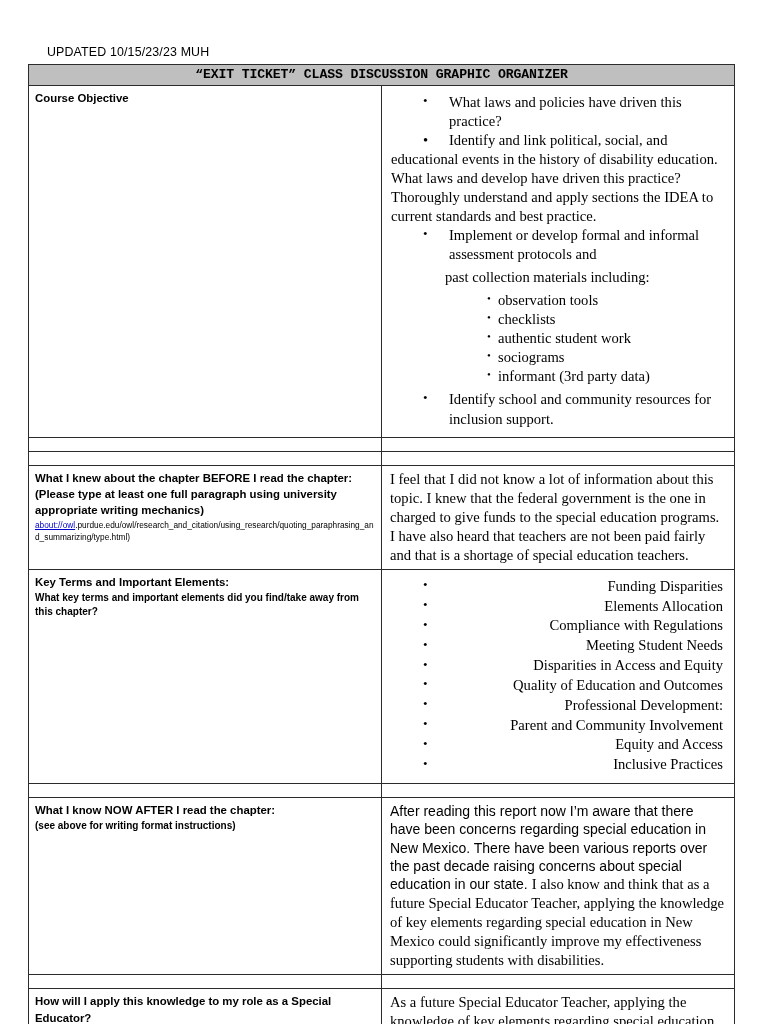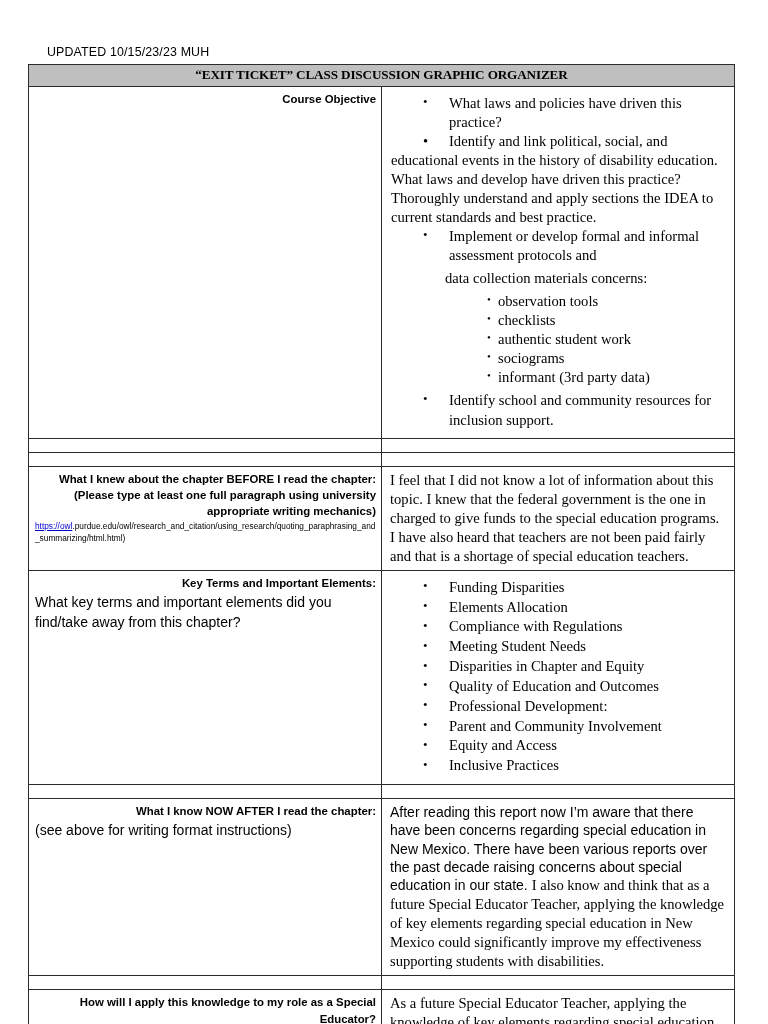--- a/index.html
+++ b/index.html
@@ -47,44 +47,43 @@
 
   table.organizer td {
     border: 1.1px solid #2b2b2b;
     vertical-align: top;
     padding: 0;
   }
 
   .title-band {
     background: #bfbfbf;
     text-align: center;
-    font-family: Liberation Serif, serif;
+    font-family: Liberation Mono, monospace;
     font-weight: bold;
     font-size: 13.2px;
     letter-spacing: -0.15px;
     padding: 2px 0 3px 0 !important;
     color: #000000;
   }
 
   
   .label-cell {
     width: 124px;
     padding: 4px 5px 4px 6px !important;
     font-family: "Liberation Sans", sans-serif;
   }
   .lbl-main {
     font-weight: bold;
     font-size: 11.4px;
     line-height: 1.42;
     color: #000000;
-    text-align: right;
   }
   .lbl-sub {
-    font-weight: normal;
-    font-size: 14px;
+    font-weight: bold;
+    font-size: 10px;
     line-height: 1.45;
     color: #000000;
     margin-top: 1px;
   }
   .lbl-url {
     font-weight: normal;
     font-size: 8.3px;
     line-height: 1.42;
     color: #000000;
     word-break: break-all;
@@ -159,21 +158,21 @@
     line-height: 1.305;
   }
   ul.subbul > li::before {
     content: "\2022";
     position: absolute;
     left: 0;
     top: -0.5px;
     font-size: 11px;
   }
 
-  ul.tight > li { line-height: 1.36; }
+  ul.tight > li { line-height: 1.36; text-align: right; }
 
   .spacer-row td { height: 14px; }
 
   .cell-pad-top { padding-top: 4px !important; margin-top: 16px; }
 </style>
 </head>
 <body>
 
 <div class="page">
 
@@ -189,21 +188,21 @@
     <tr>
       <td class="label-cell">
         <div class="lbl-main">Course Objective</div>
       </td>
       <td class="content-cell">
         <ul class="bul">
           <li>What laws and policies have driven this practice?</li>
           <li class="flowtext"><span class="b-mark">•</span><span>Identify and link political, social, and educational events in the history of disability education. What laws and develop have driven this practice? Thoroughly understand and apply sections the IDEA to current standards and best practice.</span></li>
           <li>Implement or develop formal and informal assessment protocols and</li>
         </ul>
-        <div class="cont-indent">data collection materials concerns:</div>
+        <div class="cont-indent">past collection materials including:</div>
         <ul class="subbul">
           <li>observation tools</li>
           <li>checklists</li>
           <li>authentic student work</li>
           <li>sociograms</li>
           <li>informant (3rd party data)</li>
         </ul>
         <ul class="bul">
           <li>Identify school and community resources for inclusion support.</li>
         </ul>
@@ -217,39 +216,39 @@
 
 
     <tr class="spacer-row">
       <td></td>
       <td></td>
     </tr>
 
     <tr>
       <td class="label-cell">
         <div class="lbl-main">What I knew about the chapter BEFORE I read the chapter: (Please type at least one full paragraph using university appropriate writing mechanics)</div>
-        <div class="lbl-url"><span class="link">https://owl</span><span>.purdue.edu/owl/research_and_citation/using_research/quoting_paraphrasing_and_summarizing/html.html)</span></div>
+        <div class="lbl-url"><span class="link">about://owl</span><span>.purdue.edu/owl/research_and_citation/using_research/quoting_paraphrasing_and_summarizing/type.html)</span></div>
       </td>
       <td class="content-cell cell-pad-top">
         <p class="para">I feel that I did not know a lot of information about this topic. I knew that the federal government is the one in charged to give funds to the special education programs. I have also heard that teachers are not been paid fairly and that is a shortage of special education teachers.</p>
       </td>
     </tr>
 
     <tr>
       <td class="label-cell">
         <div class="lbl-main">Key Terms and Important Elements:</div>
         <div class="lbl-sub">What key terms and important elements did you find/take away from this chapter?</div>
       </td>
       <td class="content-cell">
         <ul class="bul tight">
           <li>Funding Disparities</li>
           <li>Elements Allocation</li>
           <li>Compliance with Regulations</li>
           <li>Meeting Student Needs</li>
-          <li>Disparities in Chapter and Equity</li>
+          <li>Disparities in Access and Equity</li>
           <li>Quality of Education and Outcomes</li>
           <li>Professional Development:</li>
           <li>Parent and Community Involvement</li>
           <li>Equity and Access</li>
           <li>Inclusive Practices</li>
         </ul>
       </td>
     </tr>
 
     <tr class="spacer-row">

